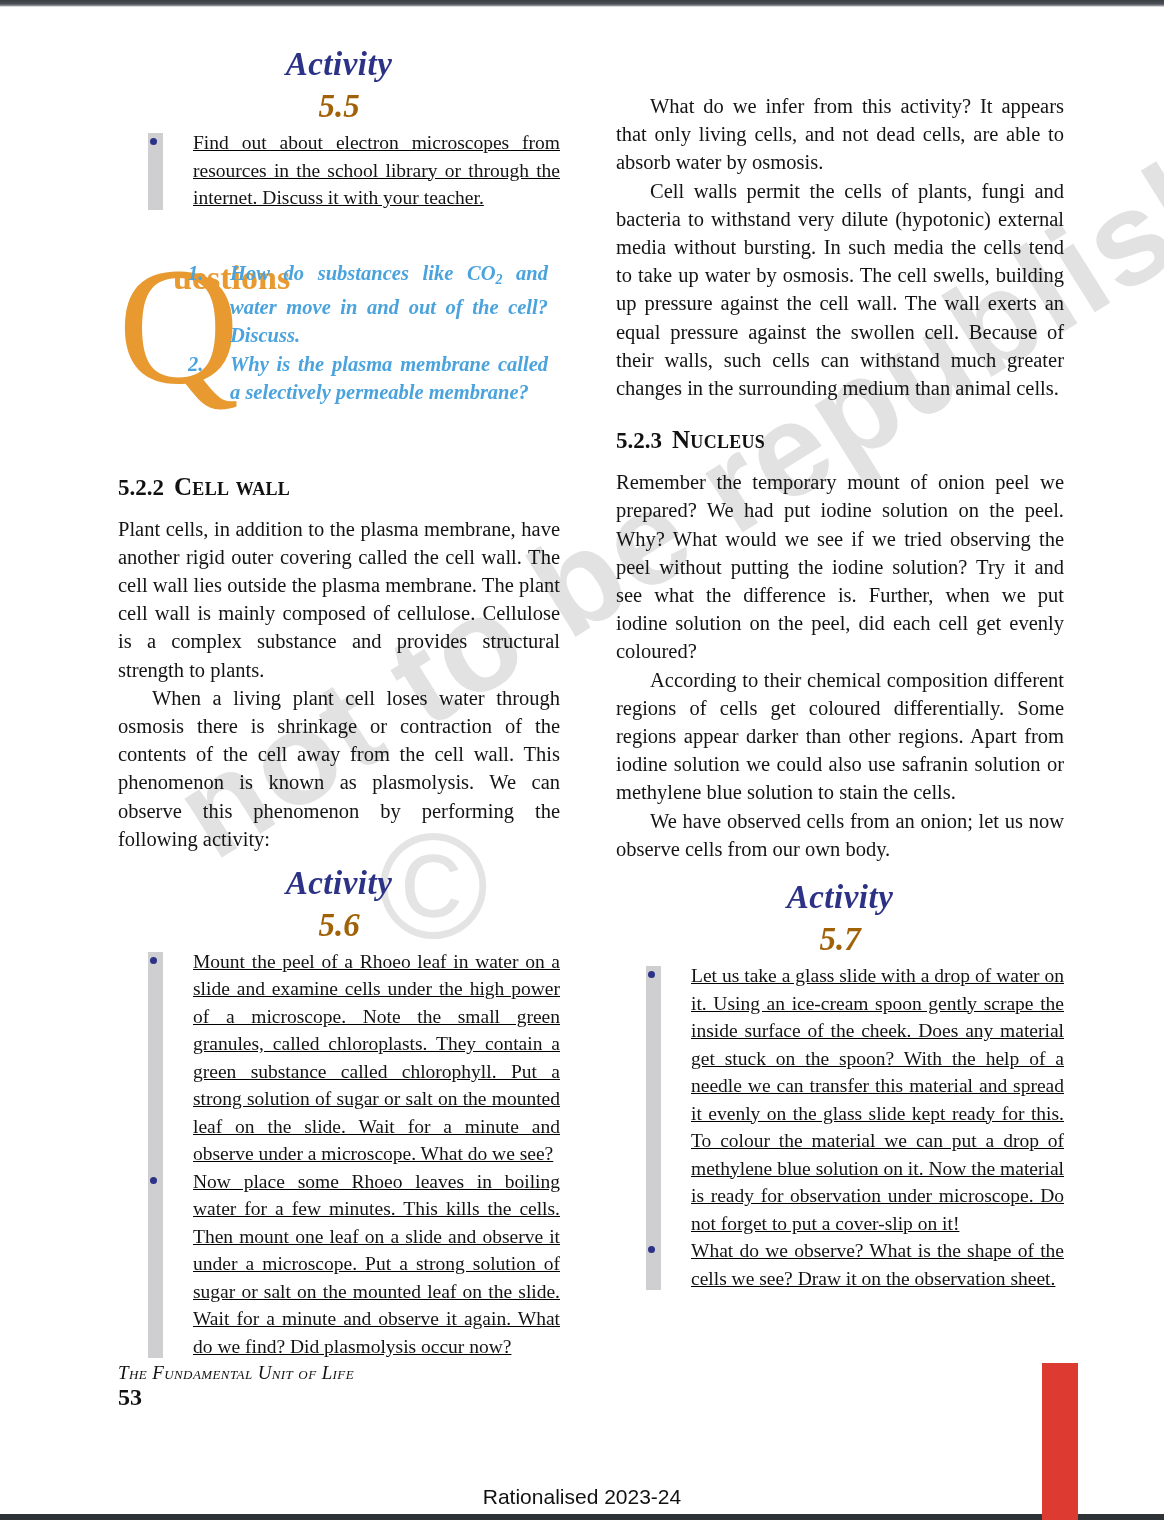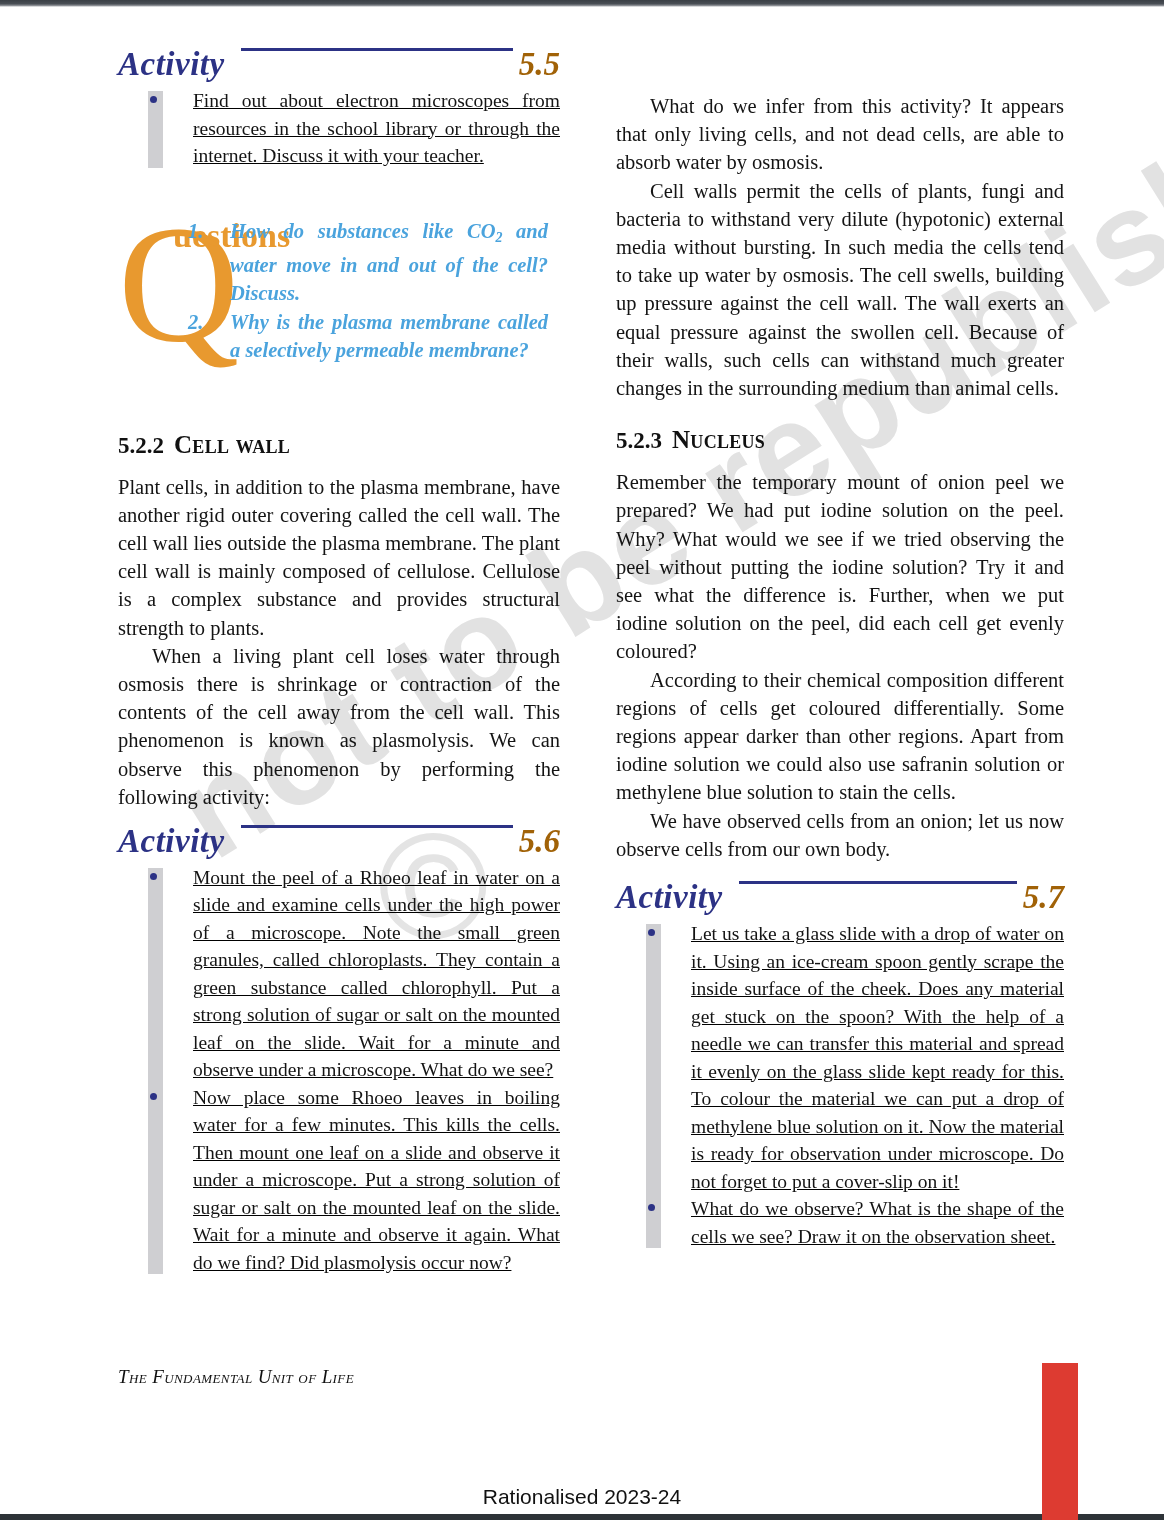--- a/index.html
+++ b/index.html
@@ -83,23 +83,24 @@
     line-height: 28.2px;
     text-align: justify;
     text-justify: inter-word;
     color: #141414;
   }
   p.body.indent { text-indent: 34px; }
 
   
   .activity-head {
     display: flex;
-    align-items: flex-start;
+    align-items: center;
     margin: 0 0 6px 0;
     color: #2c3285;
+    flex-direction: column;
   }
   .activity-word {
     font-family: "Liberation Serif", serif;
     font-style: italic;
     font-weight: bold;
     font-size: 33px;
     color: #2c3285;
     letter-spacing: 0.5px;
     line-height: 1;
   }
@@ -231,20 +232,21 @@
   
   .footer {
     position: absolute;
     left: 118px;
     right: 86px;
     top: 1362px;
     display: flex;
     align-items: baseline;
     justify-content: space-between;
     z-index: 3;
+    flex-direction: column;
   }
   .footer-title {
     font-family: "Liberation Serif", serif;
     font-style: italic;
     font-variant: small-caps;
     font-size: 19px;
     letter-spacing: 0.4px;
     color: #111;
   }
   .page-num {

